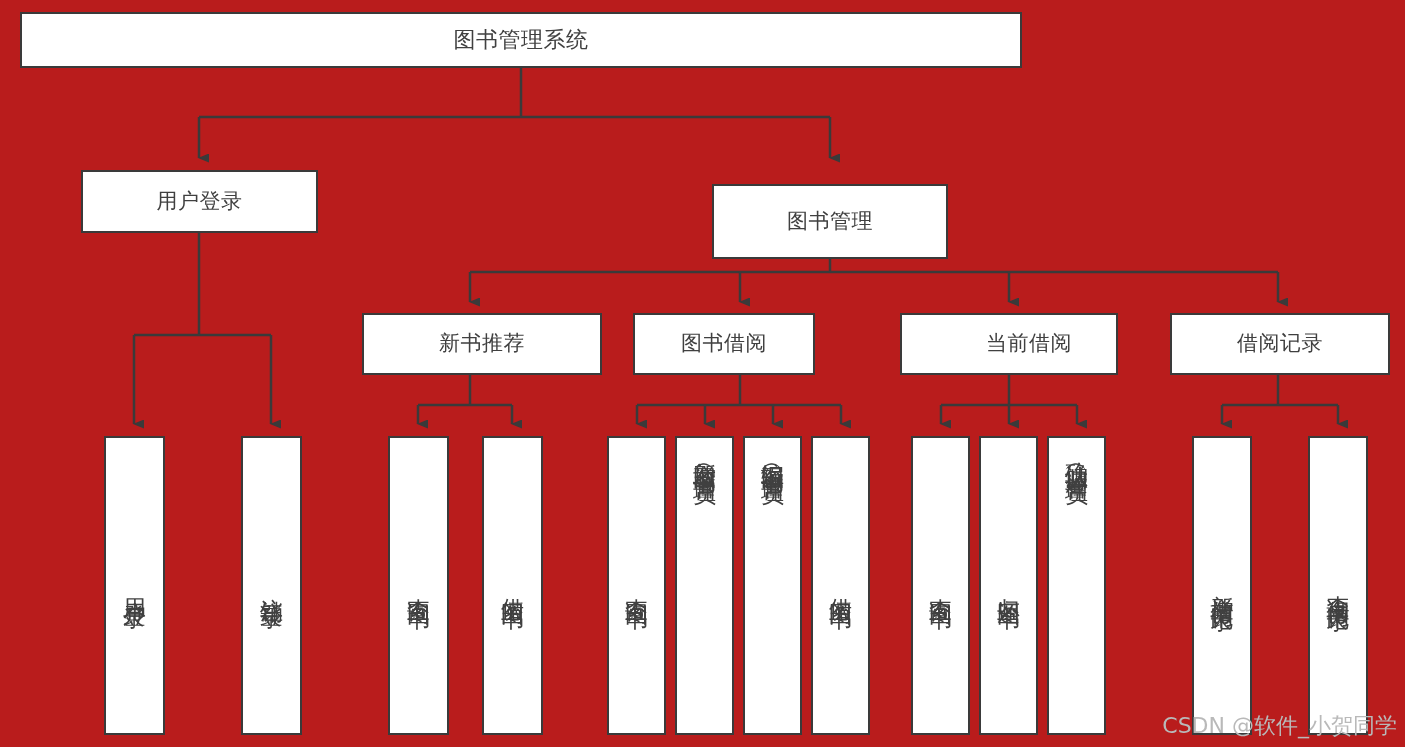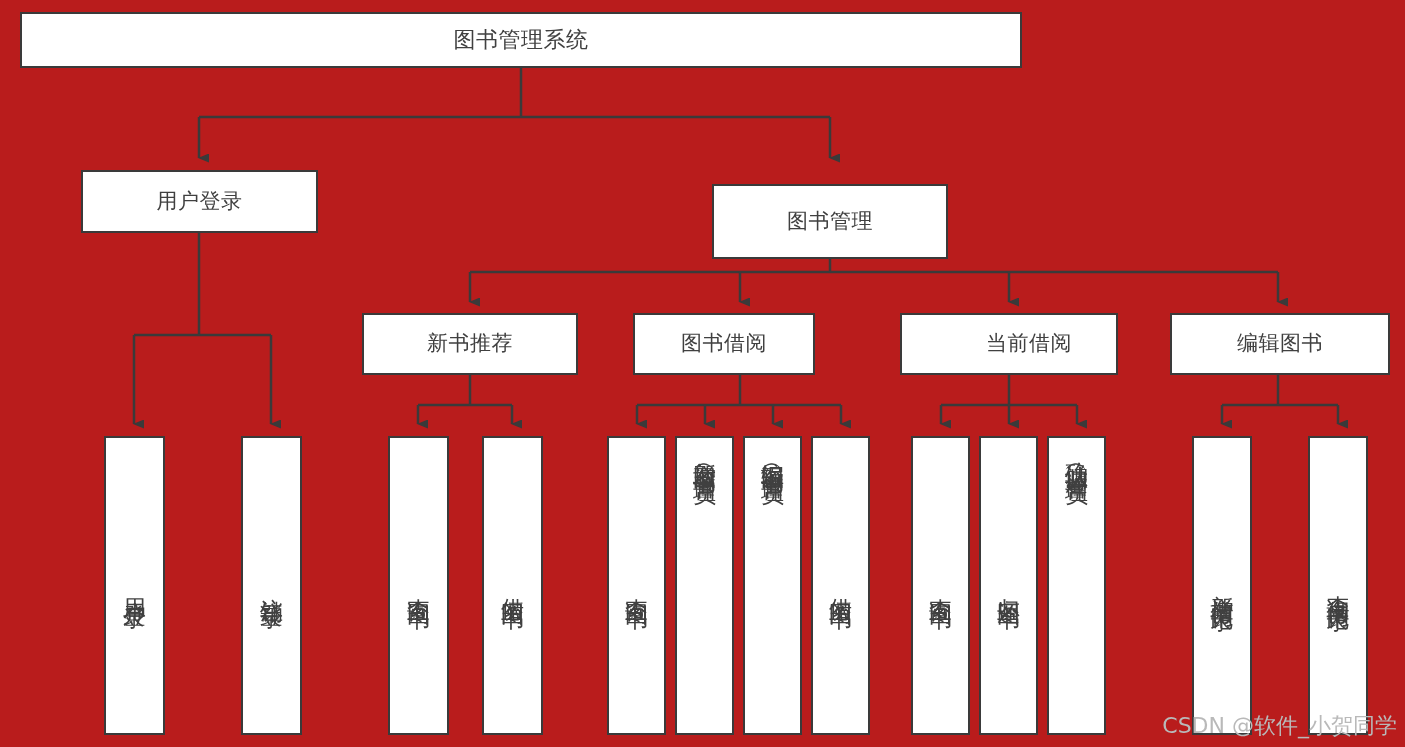--- a/index.html
+++ b/index.html
@@ -136,31 +136,31 @@
     <span class="label">图书管理系统</span>
   </div>
 
   <div class="node node-horizontal" style="left:81px; top:170px; width:237px; height:63px;">
     <span class="label">用户登录</span>
   </div>
   <div class="node node-horizontal" style="left:712px; top:184px; width:236px; height:75px;">
     <span class="label">图书管理</span>
   </div>
 
-  <div class="node node-horizontal" style="left:362px; top:313px; width:216px; height:62px;">
+  <div class="node node-horizontal" style="left:362px; top:313px; width:240px; height:62px;">
     <span class="label">新书推荐</span>
   </div>
   <div class="node node-horizontal" style="left:633px; top:313px; width:182px; height:62px;">
     <span class="label">图书借阅</span>
   </div>
   <div class="node node-horizontal" style="left:900px; top:313px; width:218px; height:62px;padding-left:40px;">
     <span class="label">当前借阅</span>
   </div>
   <div class="node node-horizontal" style="left:1170px; top:313px; width:220px; height:62px;">
-    <span class="label">编辑图书</span>
+    <span class="label">借阅记录</span>
   </div>
 
   <div class="node node-vertical center-text" style="left:104px; top:436px; width:61px; height:299px;">
     <span class="label">用户登录</span>
   </div>
   <div class="node node-vertical center-text" style="left:241px; top:436px; width:61px; height:299px;">
     <span class="label">注销登录</span>
   </div>
 
   <div class="node node-vertical center-text" style="left:388px; top:436px; width:61px; height:299px;">

